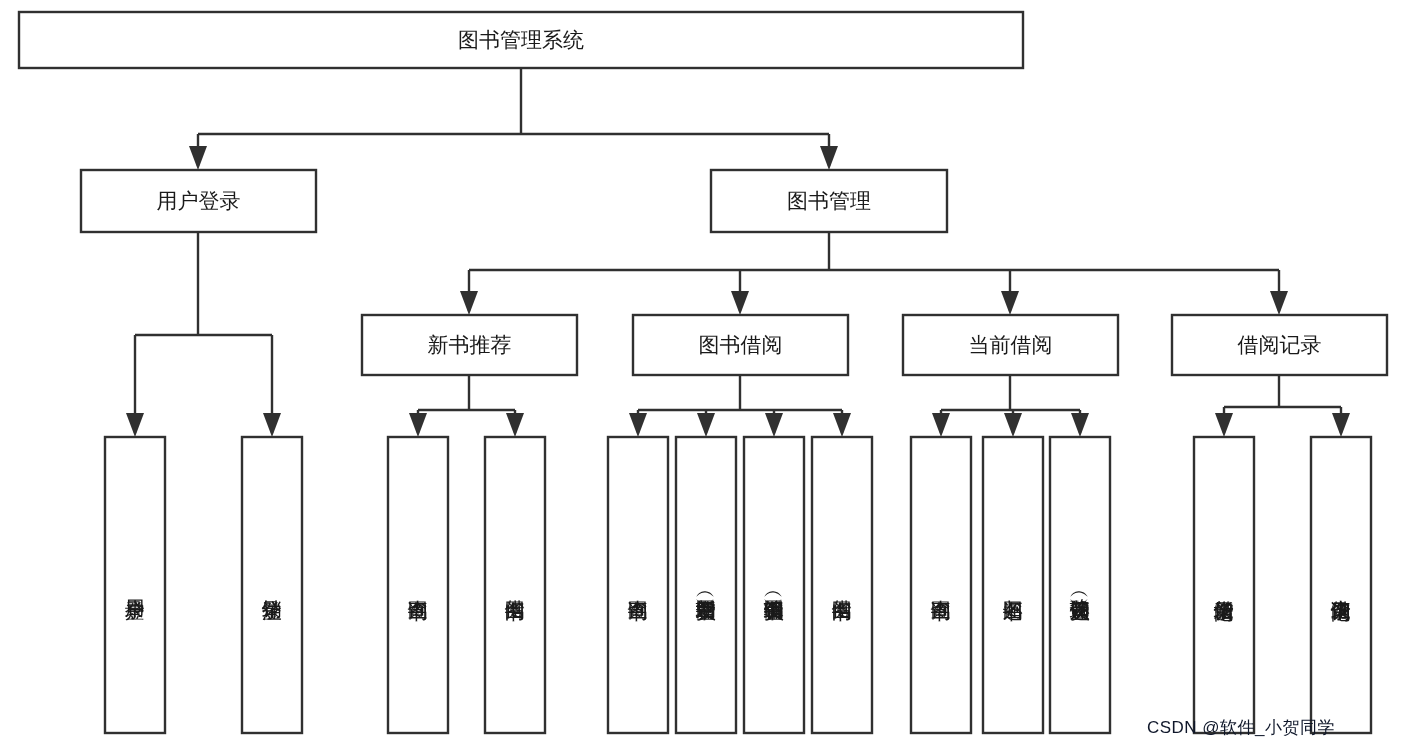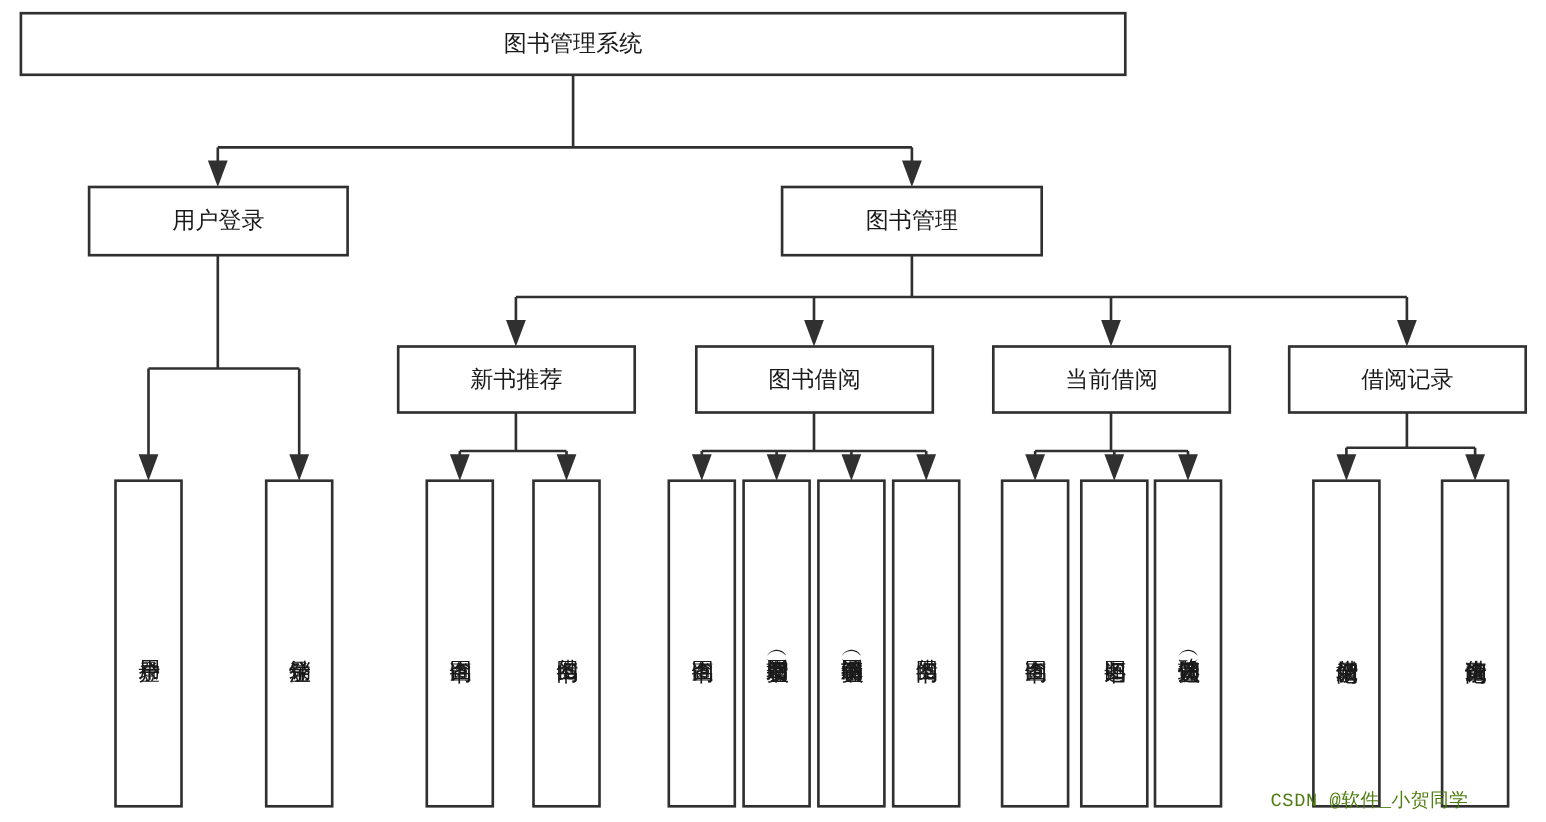--- a/index.html
+++ b/index.html
@@ -59,23 +59,23 @@
     letter-spacing: 0.5px;
     writing-mode: vertical-rl;
     text-orientation: upright;
     white-space: nowrap;
     pointer-events: none;
   }
   #watermark {
     position: absolute;
     right: 8px;
     bottom: 8px;
-    font-family: Liberation Mono, monospace;
+    font-family: Liberation Sans, sans-serif;
     font-size: 17px;
-    color: #4d7c0f;
+    color: #0f172a;
     letter-spacing: 0.5px;
     white-space: nowrap;
   }
 </style>
 </head>
 <body>
 
 <div id="diagram-root">
 
   <svg id="tree-svg" viewBox="0 0 1405 747">

